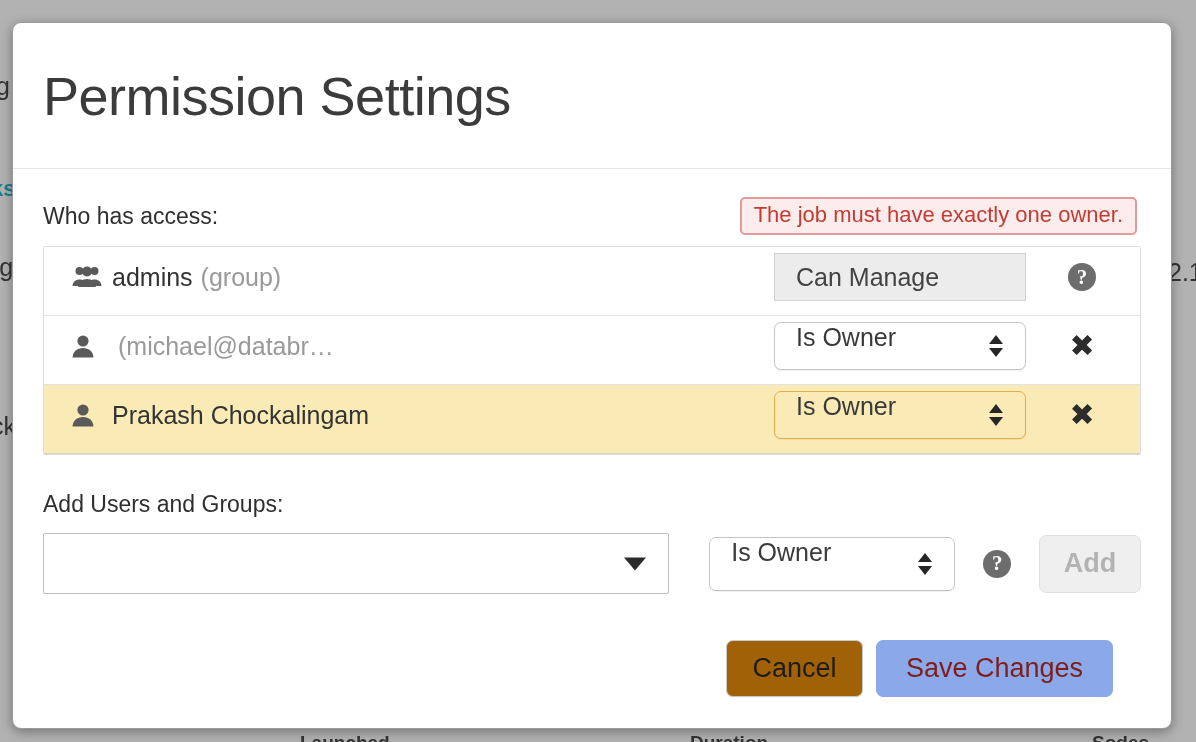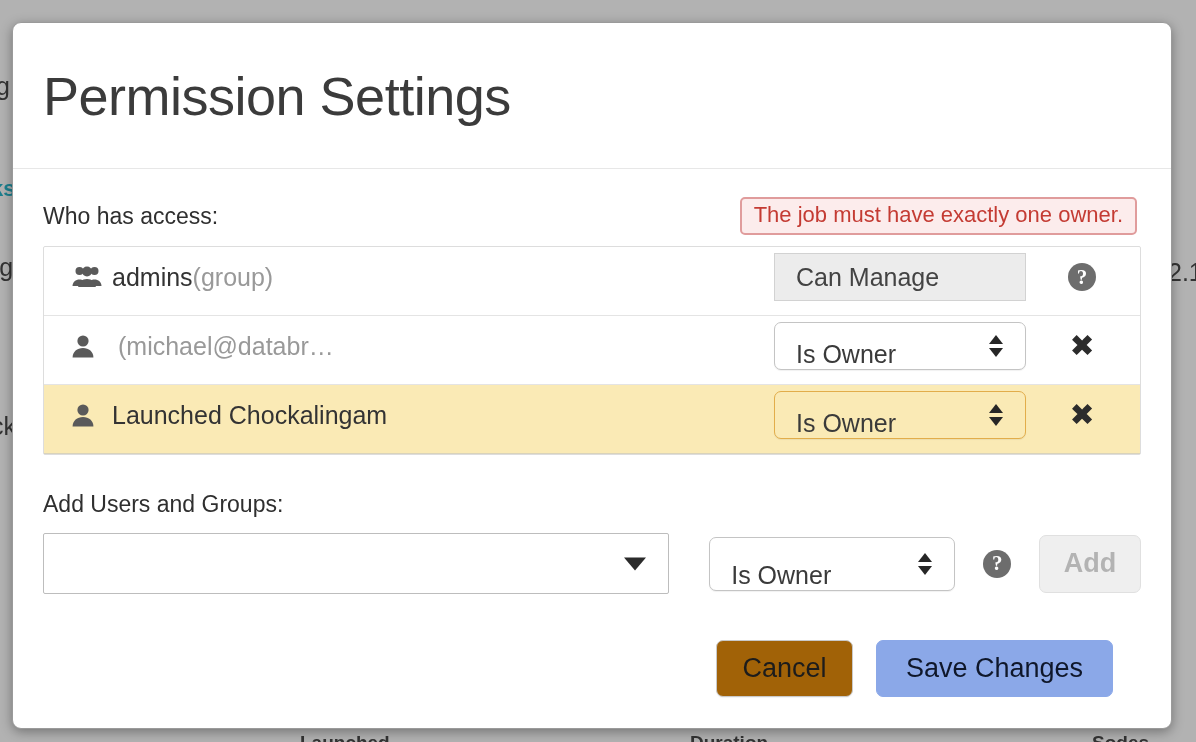--- a/index.html
+++ b/index.html
@@ -136,20 +136,21 @@
   .principal-icon svg { display: block; }
   .principal-name {
     font-size: 25px;
     color: #333333;
     white-space: nowrap;
   }
   .principal-sub {
     font-size: 25px;
     color: #999999;
     white-space: nowrap;
+    margin-left: 8px;
     overflow: hidden;
   }
   .principal-sub.tight { margin-left: 6px; }
 
   
   .perm-slot {
     flex: 0 0 auto;
     width: 252px;
     display: flex;
     align-items: center;
@@ -169,21 +170,21 @@
   }
   .perm-select {
     width: 252px;
     height: 48px;
     background: #ffffff;
     border: 1px solid #c4c4c4;
     border-radius: 7px;
     color: #3a3a3a;
     font-size: 25px;
     display: flex;
-    align-items: flex-end;
+    align-items: flex-start;
     padding-left: 21px;
     box-sizing: border-box;
     position: relative;
     box-shadow: 0 1px 1px rgba(0,0,0,0.06);
   }
   .perm-select.yellow {
     background: #faeab5;
     border-color: #e2ad4a;
   }
   .stepper {
@@ -305,27 +306,27 @@
     border: 1px solid #c9c9c9;
     border-radius: 7px;
     color: #1c1c1c;
     font-size: 27px;
     display: flex;
     align-items: center;
     justify-content: center;
     box-shadow: 0 1px 1px rgba(0,0,0,0.05);
   }
   .btn-save {
-    margin-left: 23px;
+    margin-left: 13px;
     width: 235px;
     height: 55px;
     background: #8ba8e8;
     border: 1px solid #8ba8e8;
     border-radius: 7px;
-    color: #0f172a;
+    color: #7f1d1d;
     font-size: 27px;
     display: flex;
     align-items: center;
     justify-content: center;
   }
 </style>
 </head>
 <body>
 
 <div id="backdrop">
@@ -402,21 +403,21 @@
       </div>
 
       <div class="access-row highlight">
         <div class="principal">
           <span class="principal-icon">
             <svg width="22" height="23" viewBox="0 0 22 23" fill="currentColor">
               <circle cx="11" cy="6" r="5.6"></circle>
               <path d="M0.6 22.5c0-5.8 4.6-9.4 10.4-9.4s10.4 3.6 10.4 9.4z"></path>
             </svg>
           </span>
-          <span class="principal-name">Launched Chockalingam</span>
+          <span class="principal-name">Prakash Chockalingam</span>
         </div>
         <div class="perm-slot">
           <div class="perm-select yellow">
             <span>Is Owner</span>
             <span class="stepper">
                 <i class="up"></i>
                 <i class="down"></i>
               </span>
           </div>
         </div>

